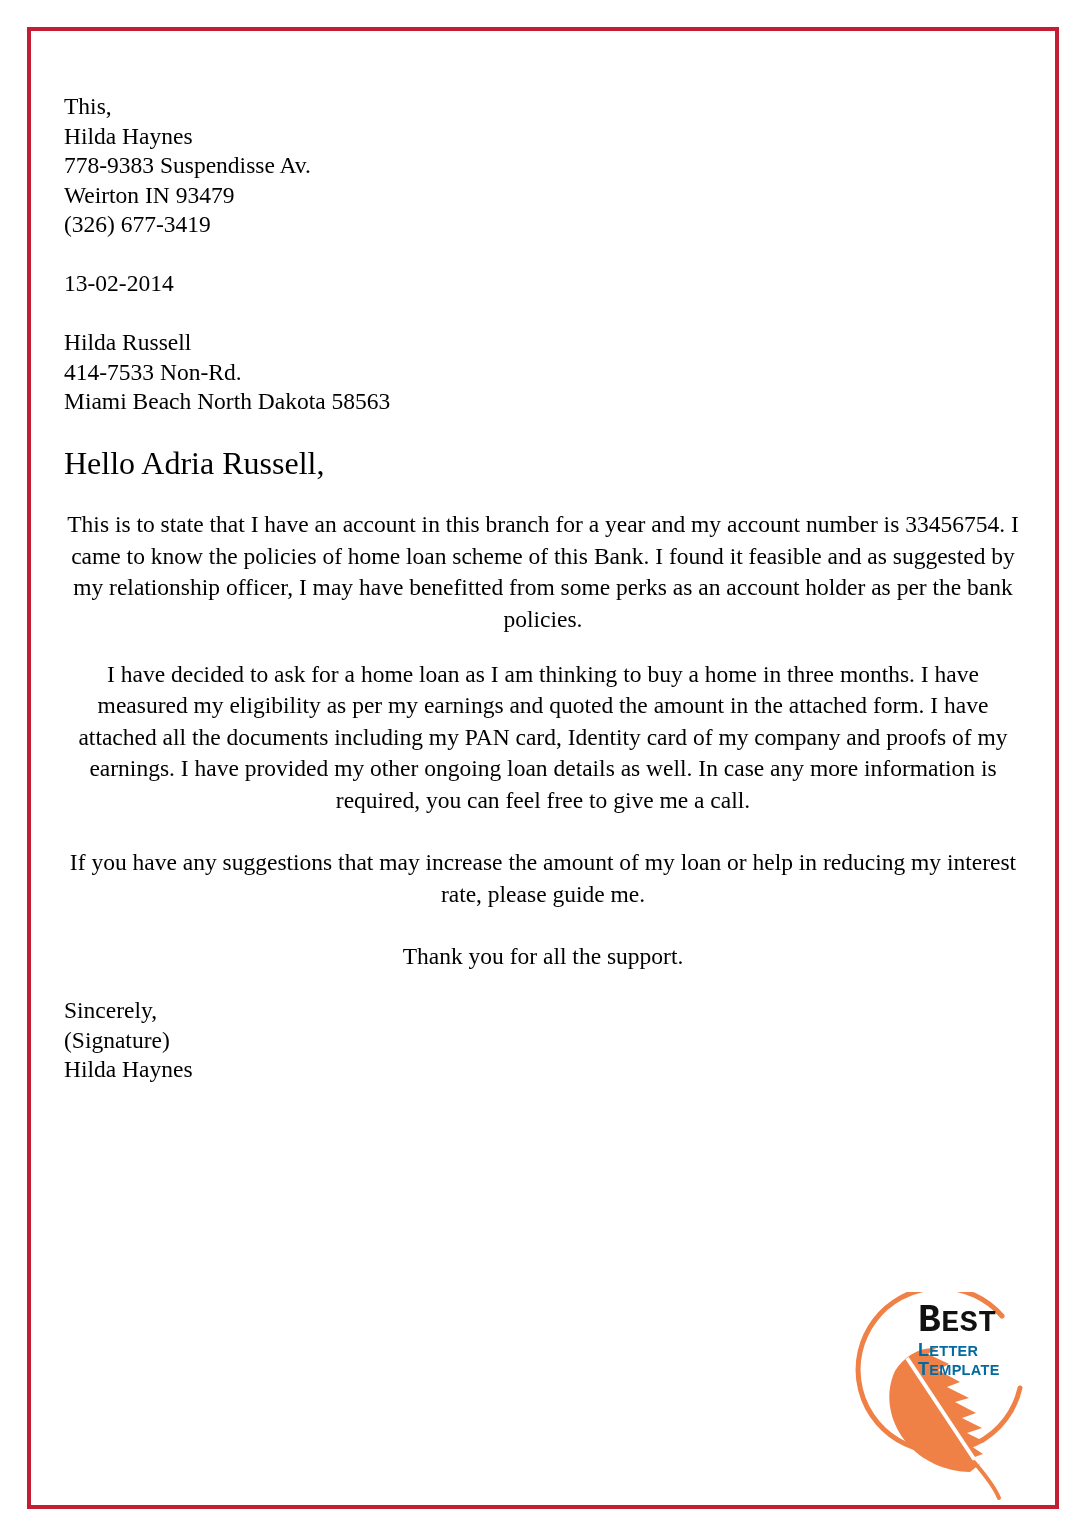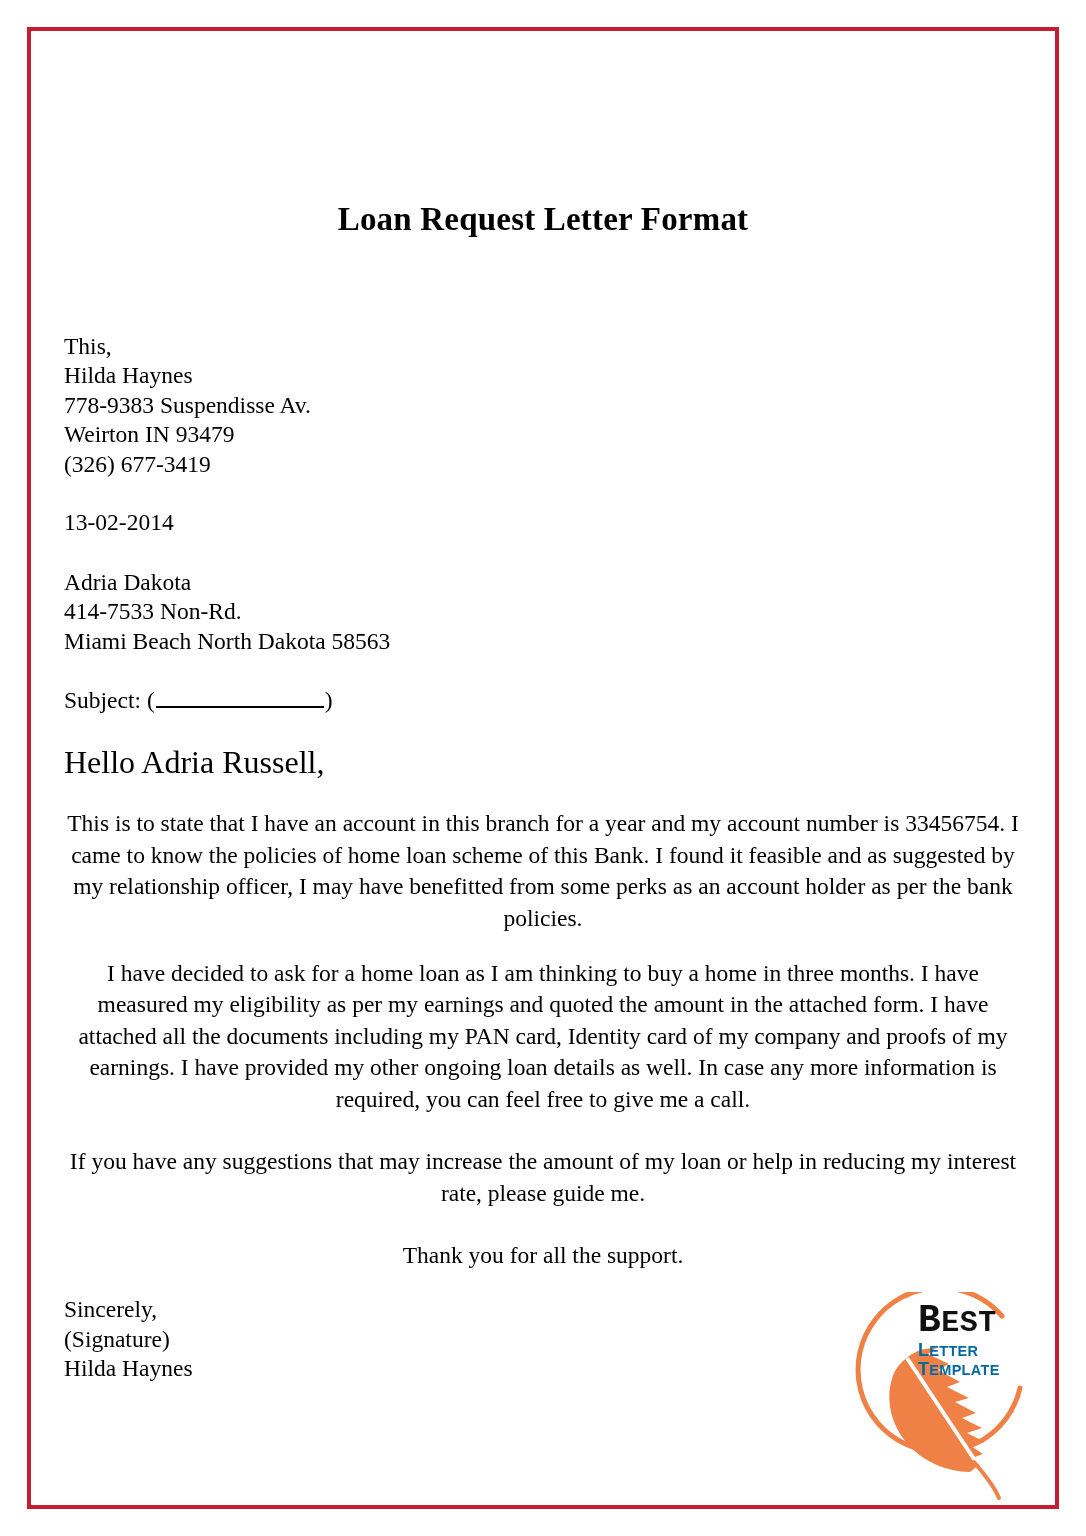--- a/index.html
+++ b/index.html
@@ -163,41 +163,37 @@
 </style>
 </head>
 <body>
 
 <div class="page">
 
   <div class="page-frame"></div>
 
   <div class="content">
 
-    <h1 class="doc-title">Loan Request Letter Format</h1>
 
     <div class="block sender-block">
       <div>This,</div>
       <div>Hilda Haynes</div>
       <div>778-9383 Suspendisse Av.</div>
       <div>Weirton IN 93479</div>
       <div>(326) 677-3419</div>
     </div>
 
     <div class="block date-line">13-02-2014</div>
 
     <div class="block recipient-block">
-      <div>Adria Dakota</div>
+      <div>Hilda Russell</div>
       <div>414-7533 Non-Rd.</div>
       <div>Miami Beach North Dakota 58563</div>
     </div>
 
-    <div class="subject-line">
-      <span>Subject:</span><span>&nbsp;</span><span>(</span><span class="subject-blank"></span><span>)</span>
-    </div>
 
     <div class="salutation">Hello Adria Russell,</div>
 
     <p class="body-para">This is to state that I have an account in this branch for a year and my account number is 33456754. I came to know the policies of home loan scheme of this Bank. I found it feasible and as suggested by my relationship officer, I may have benefitted from some perks as an account holder as per the bank policies.</p>
 
     <p class="body-para tight">I have decided to ask for a home loan as I am thinking to buy a home in three months. I have measured my eligibility as per my earnings and quoted the amount in the attached form. I have attached all the documents including my PAN card, Identity card of my company and proofs of my earnings. I have provided my other ongoing loan details as well. In case any more information is required, you can feel free to give me a call.</p>
 
     <p class="body-para">If you have any suggestions that may increase the amount of my loan or help in reducing my interest rate, please guide me.</p>
 
     <p class="body-para">Thank you for all the support.</p>

